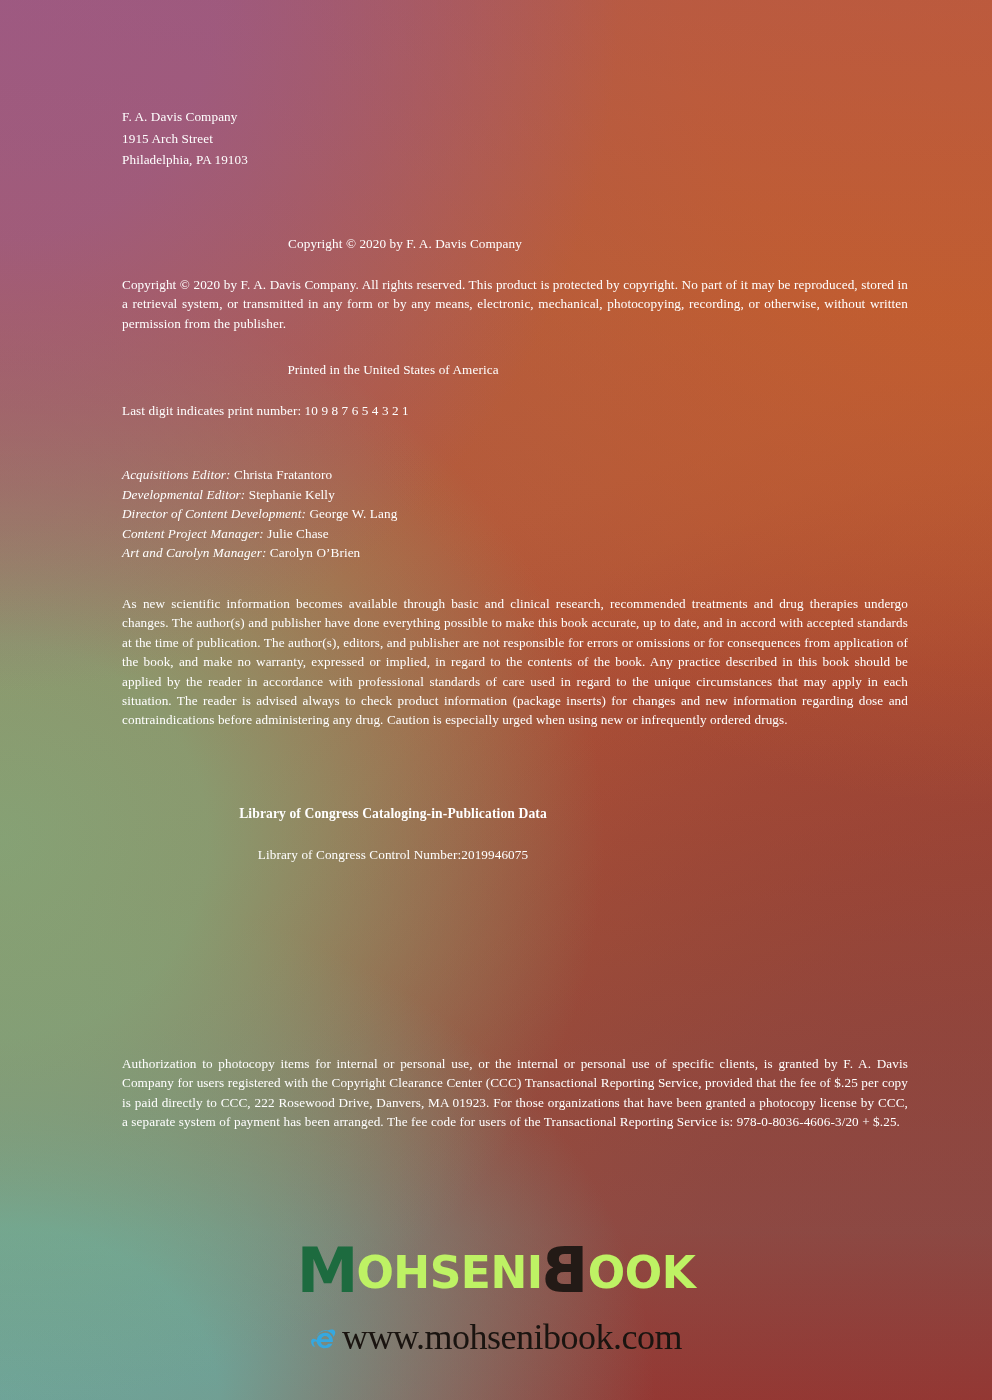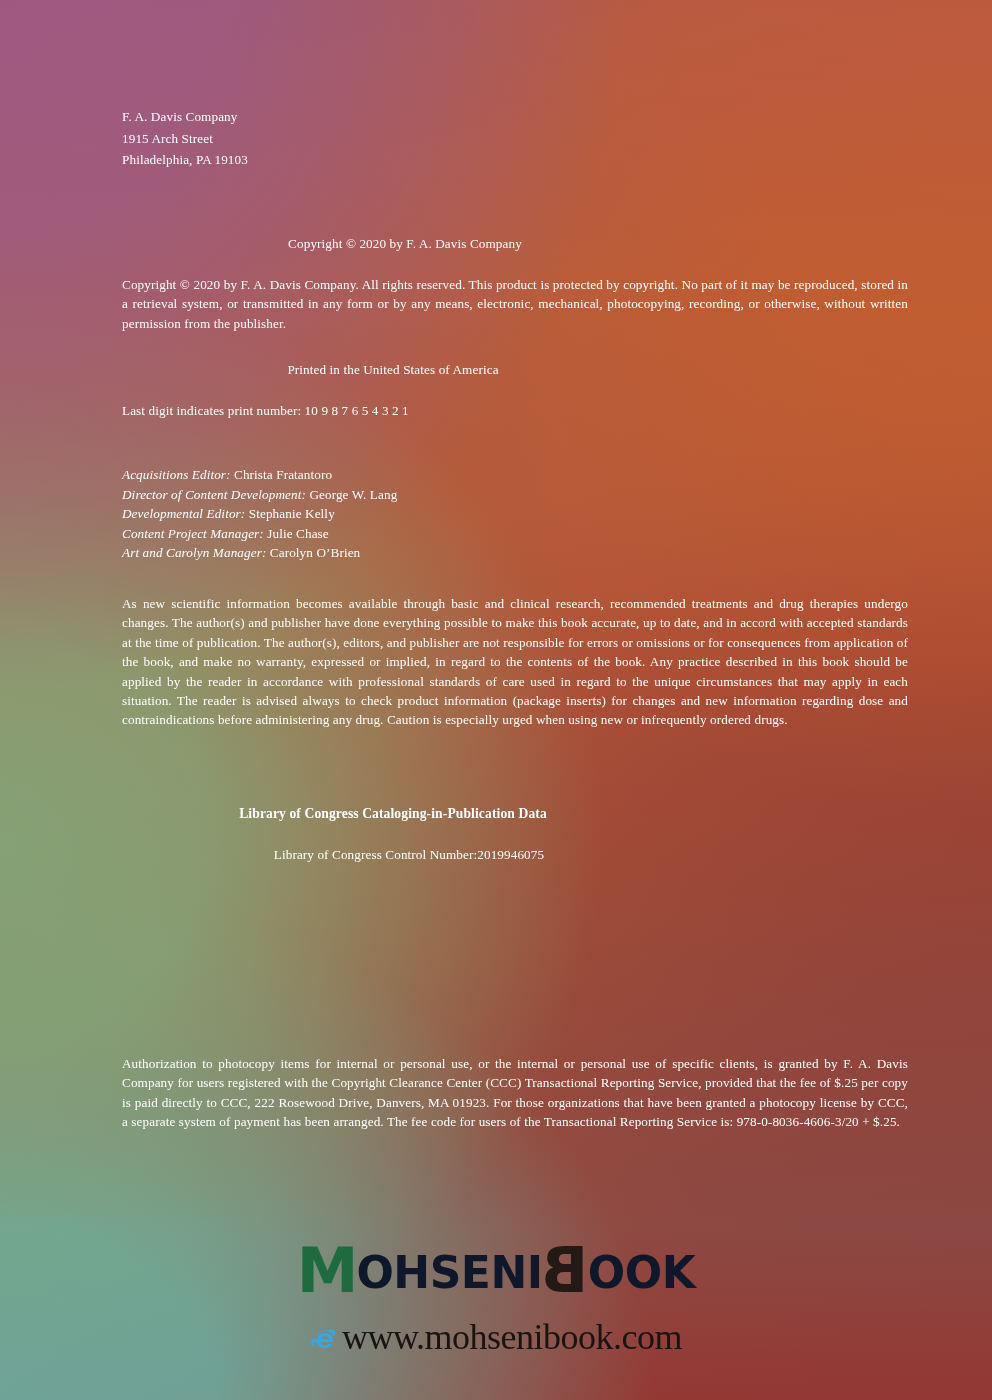--- a/index.html
+++ b/index.html
@@ -73,21 +73,21 @@
   }
 
   #imprint        { top: 106px;  left: 122px; width: 420px; line-height: 21.5px; }
   #copyright-line { top: 234px;  width: 786px; margin-left: 12px; }
   #copyright-para { top: 275px;  }
   #printed-line   { top: 360px;  width: 786px; }
   #print-number   { top: 401px; font-family: Liberation Serif, serif;  }
   #staff          { top: 465px;  left: 122px; width: 620px; line-height: 19.6px; }
   #disclaimer     { top: 594px;  }
   #loc-heading    { top: 804px;  width: 786px; font-size: 13.6px; }
-  #loc-number     { top: 845px;  width: 786px; padding-left: 16px; }
+  #loc-number     { top: 845px;  width: 786px; }
   #ccc-para       { top: 1054px; }
 
   
   #watermark {
     position: absolute;
     left: 0;
     right: 0;
     top: 1238px;
     text-align: center;
     user-select: none;
@@ -101,21 +101,21 @@
     white-space: nowrap;
   }
   .lg-m {
     color: #1d6b3f;
     font-size: 62px;
     position: relative;
     top: 4px;
     letter-spacing: -2px;
   }
   .lg-dark {
-    color: #0f172a;
+    color: #bef264;
     margin-top: 29px;
   }
   .lg-small {
     font-size: 44px;
   }
   .lg-b {
     color: #231a16;
     font-size: 62px;
     position: relative;
     top: 4px;
@@ -160,26 +160,26 @@
   <div class="tx center" id="printed-line">Printed in the United States of America</div>
 
   <div class="tx block" id="print-number">Last digit indicates print number: 10 9 8 7 6 5 4 3 2 1</div>
 
   <div class="tx" id="staff">
     <div>
       <span class="ital">Acquisitions Editor:</span>
       <span>Christa Fratantoro</span>
     </div>
     <div>
+      <span class="ital">Developmental Editor:</span>
+      <span>Stephanie Kelly</span>
+    </div>
+    <div>
       <span class="ital">Director of Content Development:</span>
       <span>George W. Lang</span>
-    </div>
-    <div>
-      <span class="ital">Developmental Editor:</span>
-      <span>Stephanie Kelly</span>
     </div>
     <div>
       <span class="ital">Content Project Manager:</span>
       <span>Julie Chase</span>
     </div>
     <div>
       <span class="ital">Art and Carolyn Manager:</span>
       <span>Carolyn O’Brien</span>
     </div>
   </div>

